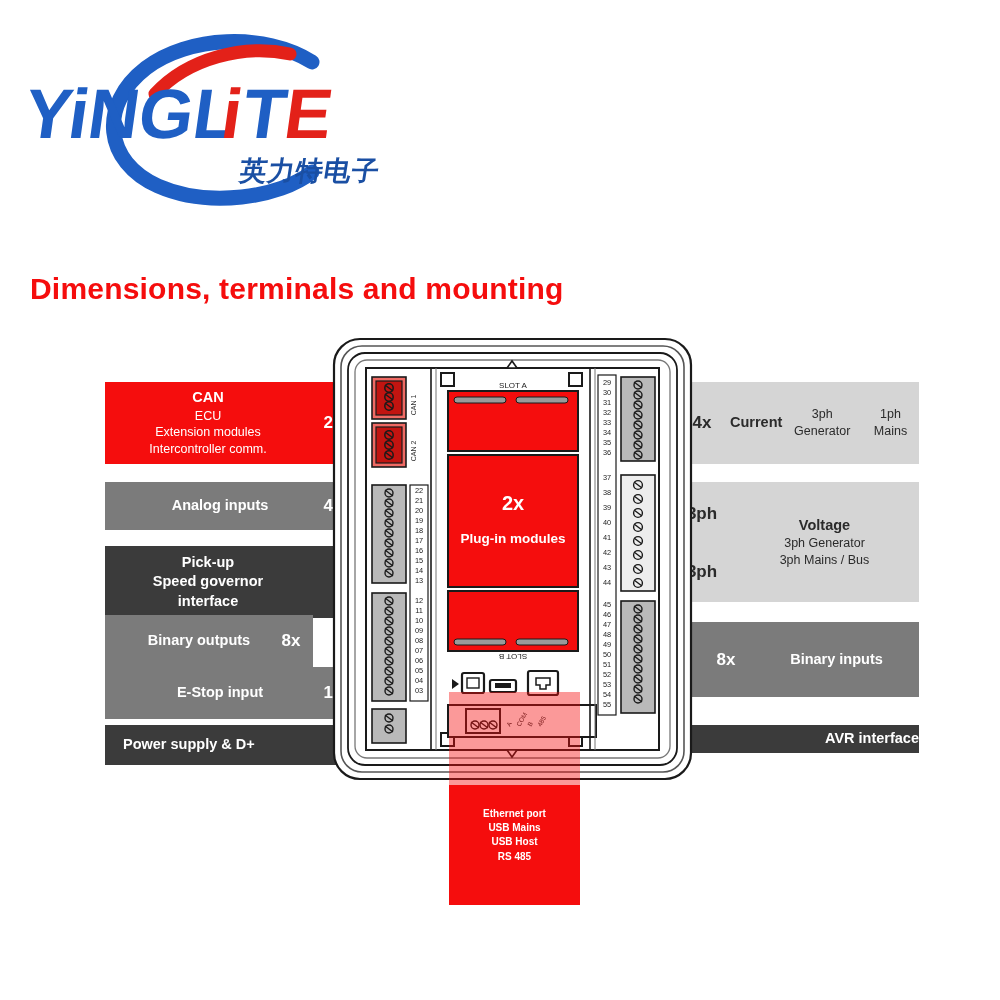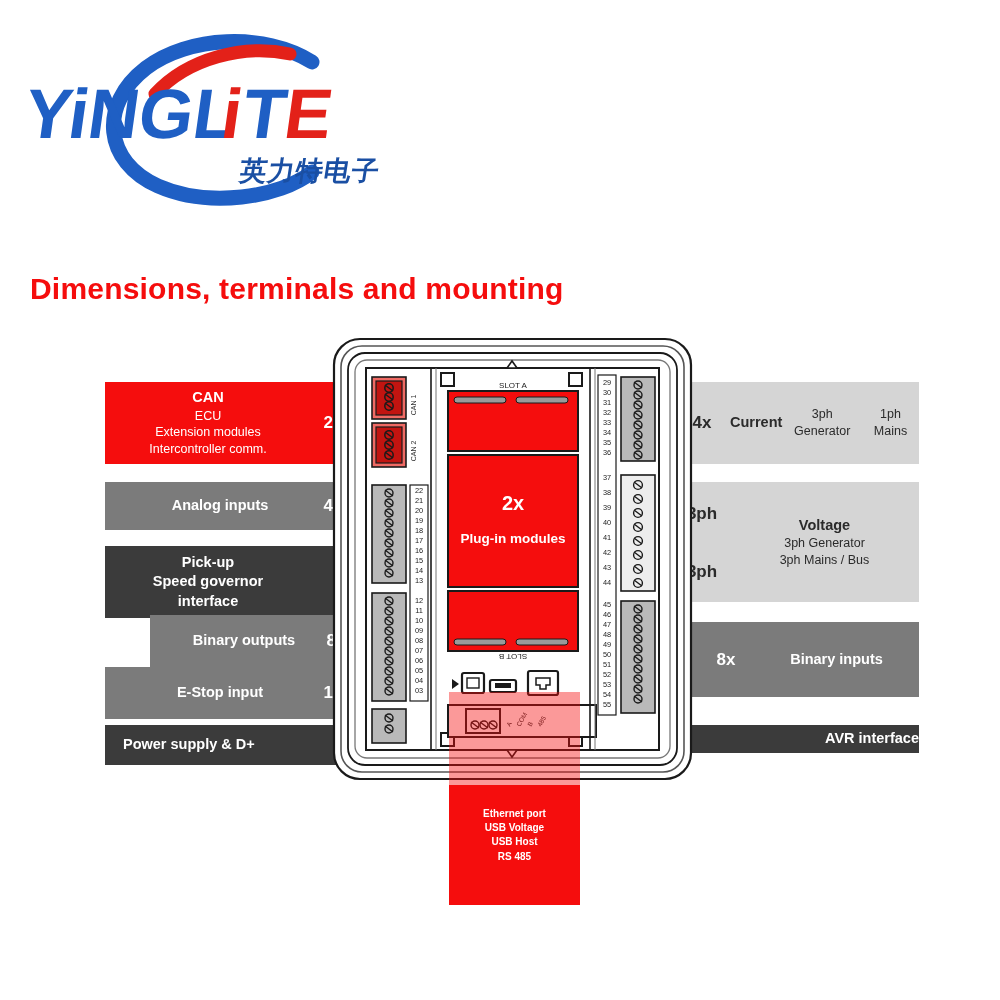--- a/index.html
+++ b/index.html
@@ -117,21 +117,21 @@
 
   <div class="bar bar-left dgray" style="left:105px;top:200px;width:250px;height:72px;margin-top:16px;">
     <div class="body">
       <div class="lbl-main">Pick-up</div>
       <div class="lbl-main">Speed governor</div>
       <div class="lbl-main">interface</div>
     </div>
     <div class="qty"></div>
   </div>
 
-  <div class="bar bar-left gray" style="left:105px;top:285px;width:208px;height:52px;margin-left:45px;">
+  <div class="bar bar-left gray" style="left:105px;top:285px;width:208px;height:52px;">
     <div class="body">
       <div class="lbl-main">Binary outputs</div>
     </div>
     <div class="qty">8x</div>
   </div>
 
   <div class="bar bar-left gray" style="left:105px;top:337px;width:250px;height:52px;">
     <div class="body">
       <div class="lbl-main">E-Stop input</div>
     </div>
@@ -405,18 +405,18 @@
                  M304,311 L312,317 M304,321 L312,327 M304,331 L312,337 M304,341 L312,347
                  M304,351 L312,357 M304,361 L312,367"></path>
       </g>
     </svg>
   </div>
 
   <div id="portband"></div>
 
   <div id="callout">
     <div>Ethernet port</div>
-    <div>USB Voltage</div>
+    <div>USB Mains</div>
     <div>USB Host</div>
     <div>RS 485</div>
   </div>
 
 </div>
 
 </body></html>

